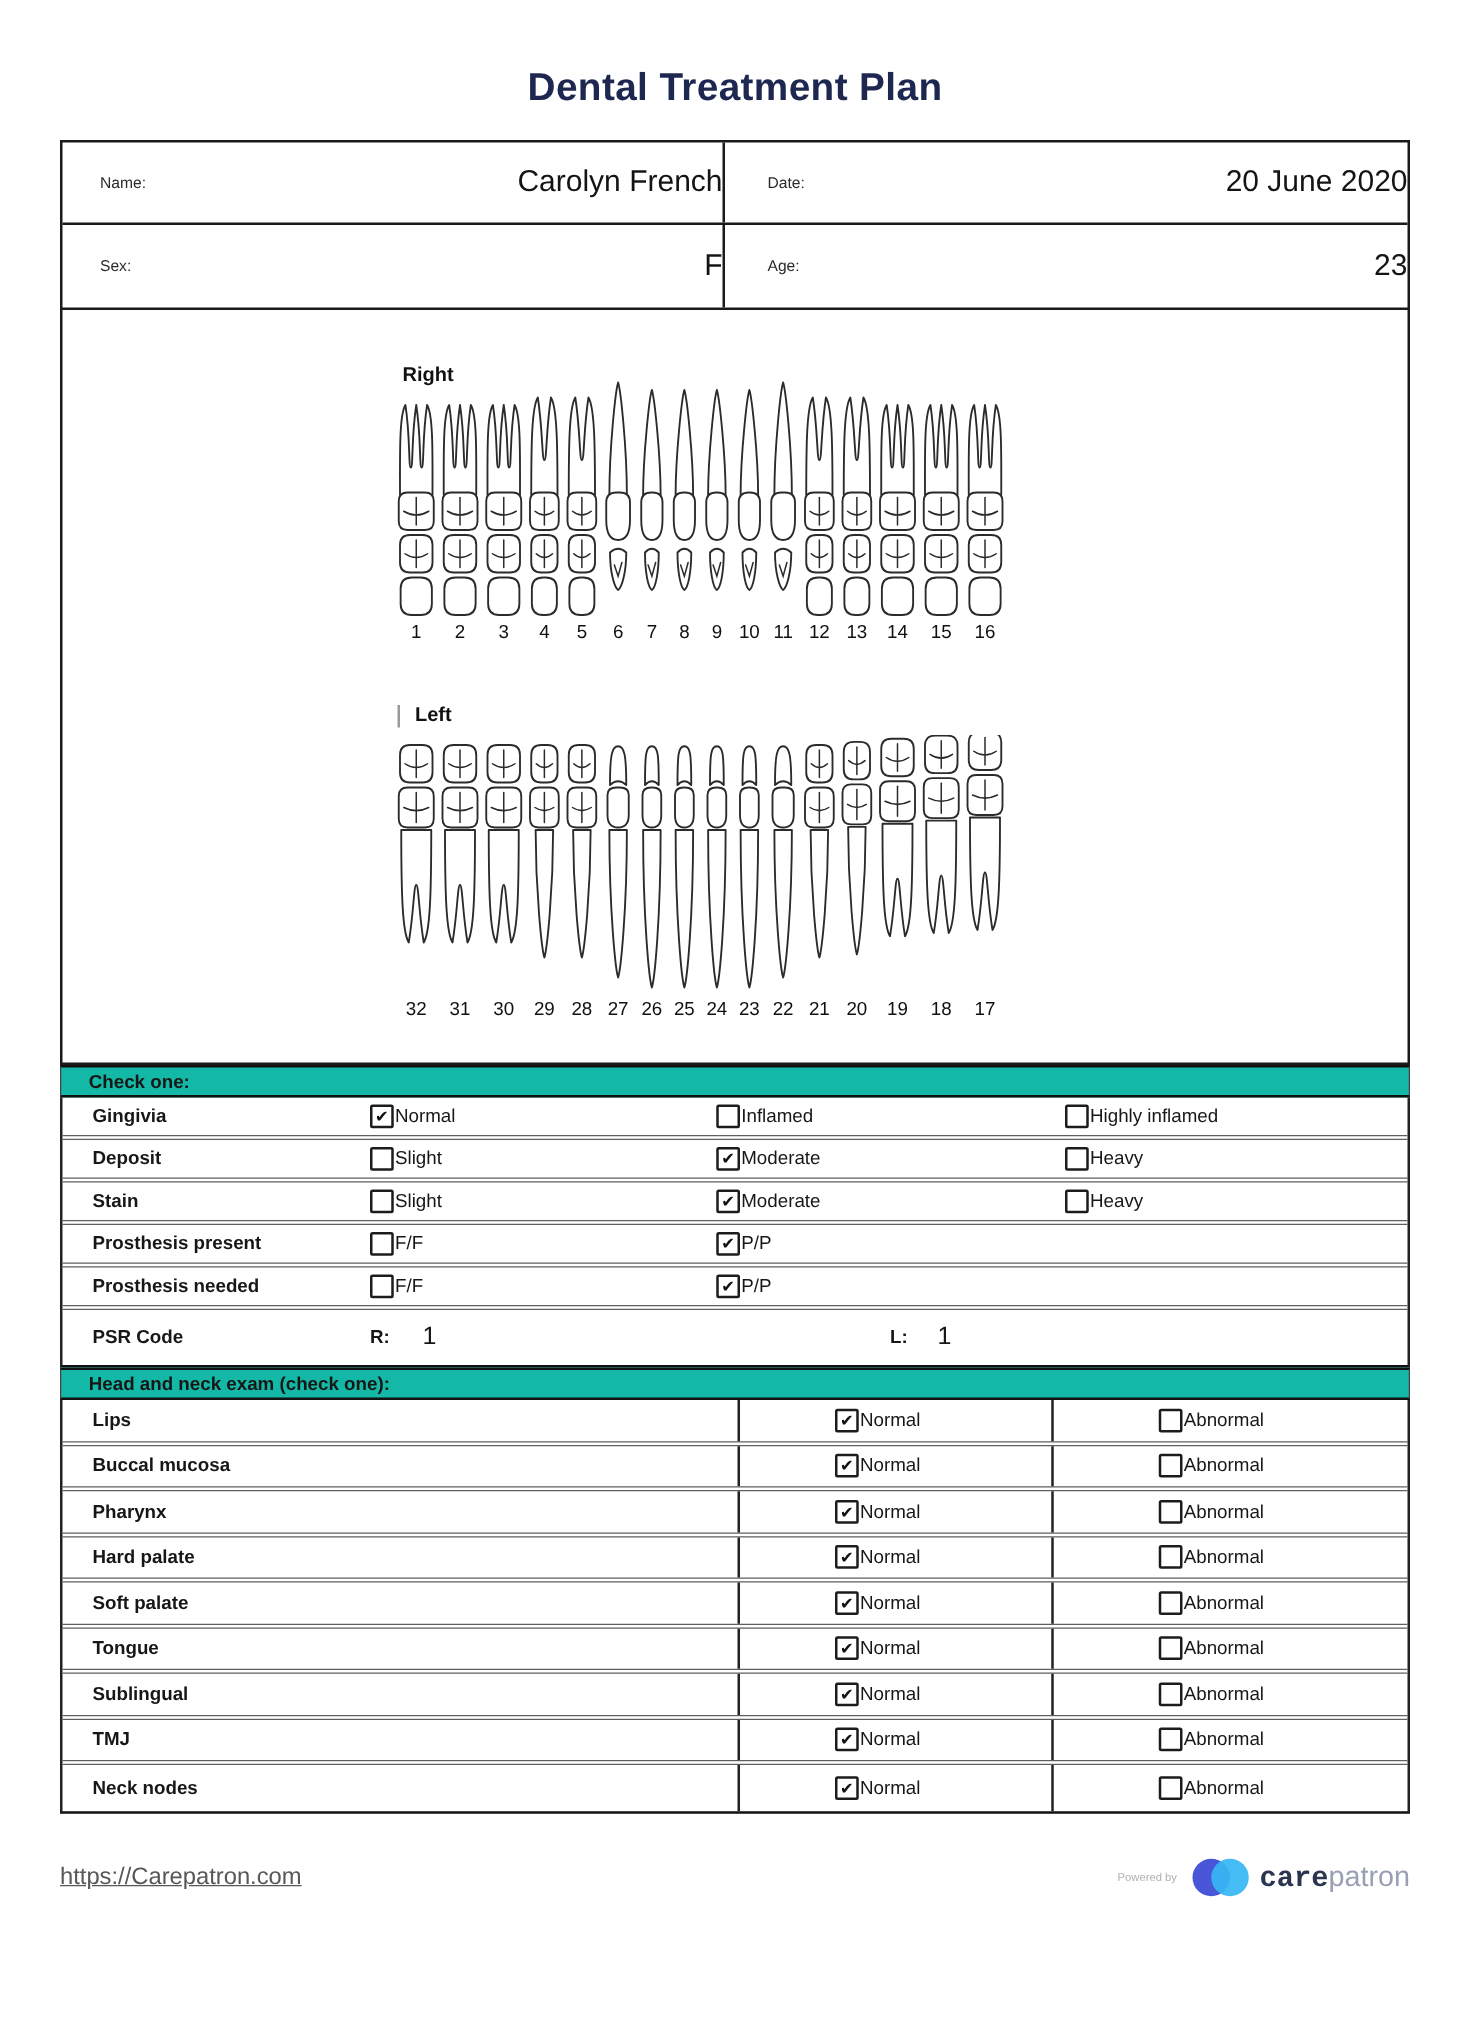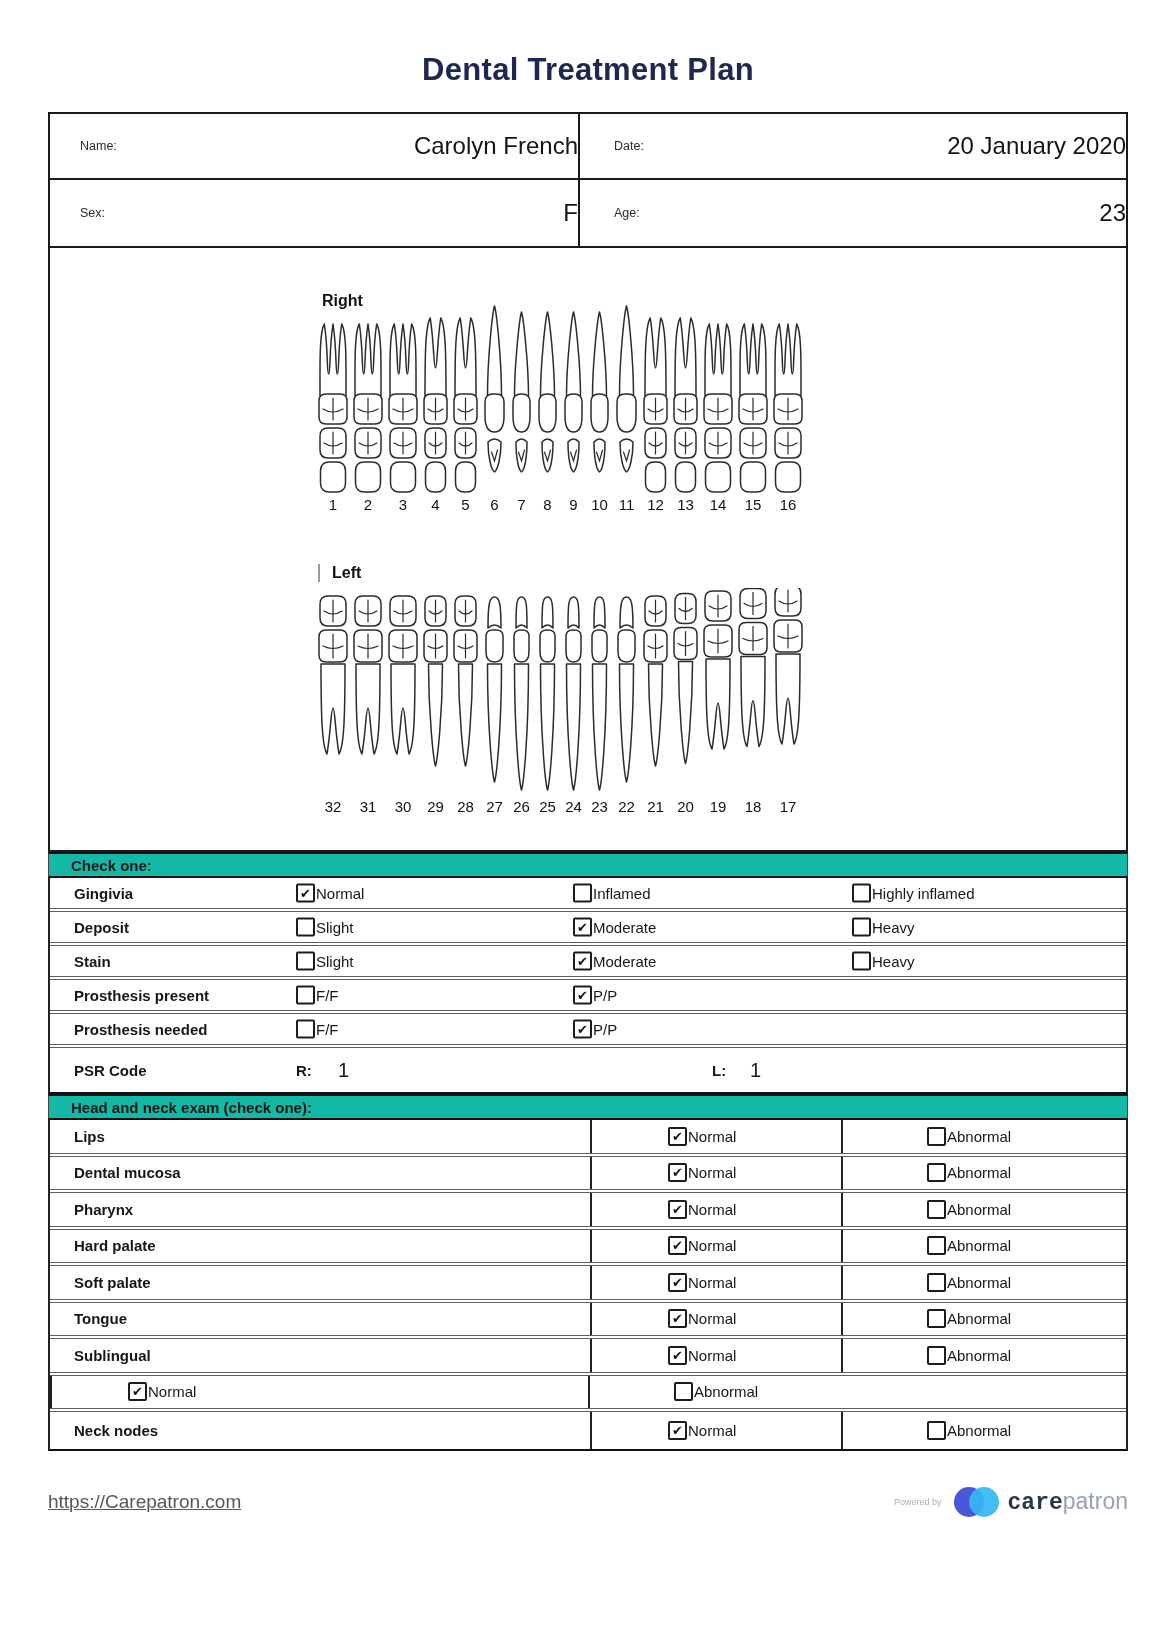--- a/index.html
+++ b/index.html
@@ -81,21 +81,21 @@
   <div class="title">Dental Treatment Plan</div>
 
   <div class="info-table">
     <div class="info-row">
       <div class="info-cell left">
         <span class="field-label">Name:</span>
         <span class="field-value">Carolyn French</span>
       </div>
       <div class="info-cell right">
         <span class="field-label">Date:</span>
-        <span class="field-value">20 January 2020</span>
+        <span class="field-value">20 June 2020</span>
       </div>
     </div>
     <div class="info-row">
       <div class="info-cell left">
         <span class="field-label">Sex:</span>
         <span class="field-value">F</span>
       </div>
       <div class="info-cell right">
         <span class="field-label">Age:</span>
         <span class="field-value">23</span>
@@ -489,21 +489,21 @@
         <div class="exam-cell normal">
           <span class="cb">✔</span>
           <span class="opt-label">Normal</span>
         </div>
         <div class="exam-cell abnormal">
           <span class="cb"></span>
           <span class="opt-label">Abnormal</span>
         </div>
       </div>
       <div class="exam-row">
-        <div class="exam-label">Dental mucosa</div>
+        <div class="exam-label">Buccal mucosa</div>
         <div class="exam-cell normal">
           <span class="cb">✔</span>
           <span class="opt-label">Normal</span>
         </div>
         <div class="exam-cell abnormal">
           <span class="cb"></span>
           <span class="opt-label">Abnormal</span>
         </div>
       </div>
       <div class="exam-row">
@@ -555,20 +555,21 @@
         <div class="exam-cell normal">
           <span class="cb">✔</span>
           <span class="opt-label">Normal</span>
         </div>
         <div class="exam-cell abnormal">
           <span class="cb"></span>
           <span class="opt-label">Abnormal</span>
         </div>
       </div>
       <div class="exam-row">
+        <div class="exam-label">TMJ</div>
         <div class="exam-cell normal">
           <span class="cb">✔</span>
           <span class="opt-label">Normal</span>
         </div>
         <div class="exam-cell abnormal">
           <span class="cb"></span>
           <span class="opt-label">Abnormal</span>
         </div>
       </div>
       <div class="exam-row">

